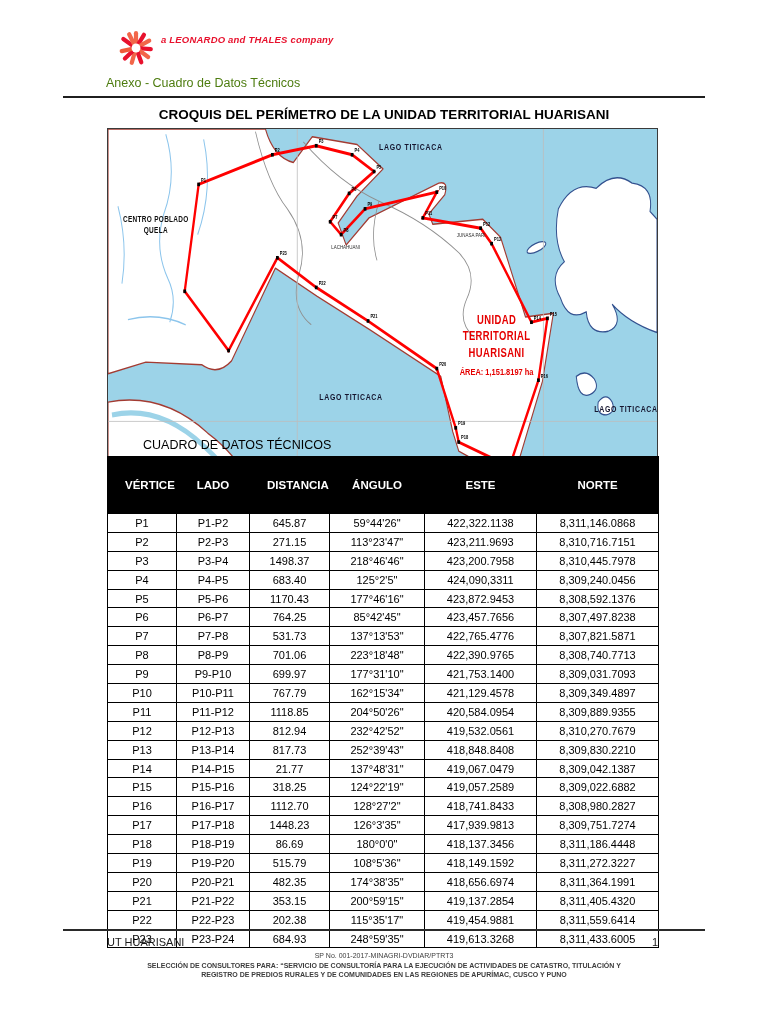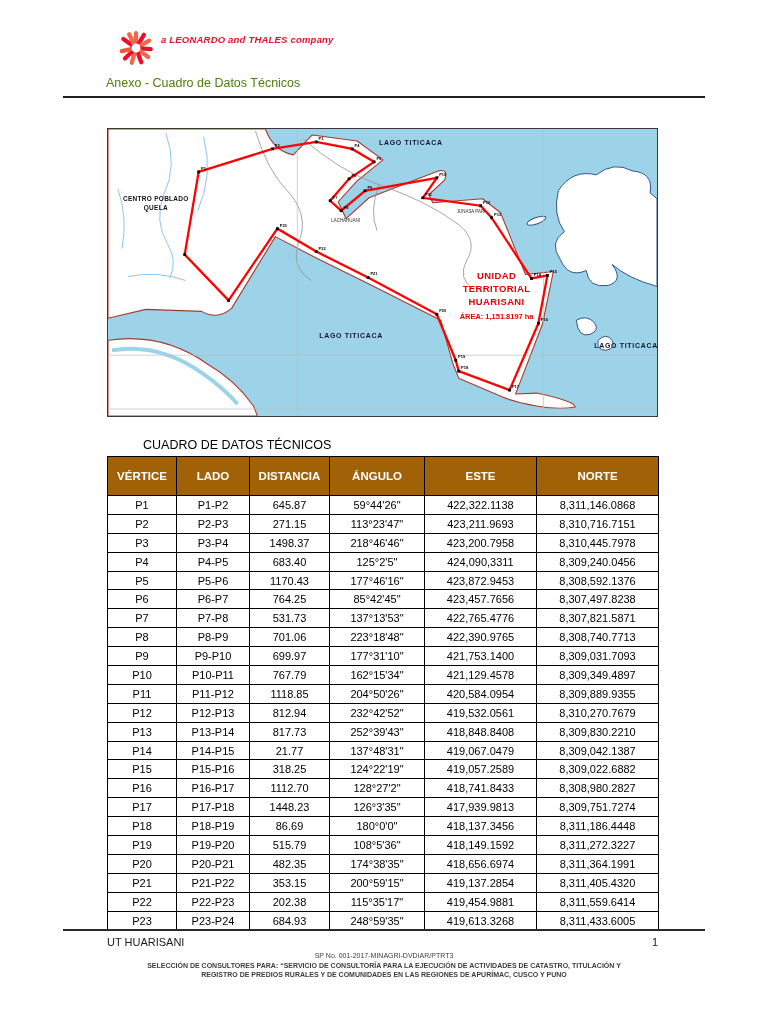--- a/index.html
+++ b/index.html
@@ -15,36 +15,36 @@
   .logo-tagline{font-size:9.5px;font-weight:bold;font-style:italic;color:#e8112d;
                 margin-top:8px;align-self:flex-end;letter-spacing:.2px;}
   .doc-subtitle{position:absolute;left:106px;top:76px;font-size:12.5px;color:#4d7c0f;}
   .top-rule{position:absolute;left:63px;top:96px;width:642px;height:2px;background:#1f1f1f;}
 
   
   .map-title{position:absolute;left:0;top:107px;width:100%;text-align:center;
              font-size:13.5px;font-weight:bold;color:#000;}
 
   
-  .map-frame{position:absolute;left:107px;top:128px;width:551px;height:289px;
+  .map-frame{position:absolute;left:107px;top:128px;width:551px;height:373px;
              border:1px solid #3a3a3a;box-sizing:border-box;background:#9cd3e8;}
   .map-frame svg{display:block;width:100%;height:100%;}
   .lake-label{font-size:7px;font-weight:bold;fill:#15152e;letter-spacing:.7px;}
   .town-label{font-size:6.5px;font-weight:bold;fill:#101010;letter-spacing:.3px;text-anchor:middle;}
   .unit-label{font-size:9.5px;font-weight:bold;fill:#e50000;letter-spacing:.4px;text-anchor:middle;}
   .area-label{font-size:7.5px;font-weight:bold;fill:#e50000;text-anchor:middle;}
   .place-label{font-size:4.5px;fill:#2c2c2c;}
   .vtx-label{font-size:4px;fill:#000;font-weight:bold;}
 
   
   .section-title{position:absolute;left:107px;top:438px;font-size:12.5px;font-weight:normal;margin-left:36px;}
   .data-table{position:absolute;left:107px;top:456px;width:551px;border-collapse:collapse;
               border:1.5px solid #000;table-layout:fixed;}
-  .data-table th{background:#a16207;color:#fff;font-size:11.5px;font-weight:bold;
-                 border:1px solid #000;height:22px;padding:8px;}
+  .data-table th{background:#000000;color:#fff;font-size:11.5px;font-weight:bold;
+                 border:1px solid #000;height:22px;padding:17px;}
   .data-table td{font-size:11px;text-align:center;border:1px solid #000;height:17.9px;
                  padding:0;white-space:nowrap;overflow:hidden;}
 
   
   .footer-rule{position:absolute;left:63px;top:929px;width:642px;height:2px;background:#2a2a2a;}
   .footer-left{position:absolute;left:107px;top:936px;font-size:11px;color:#1a1a1a;}
   .footer-page{position:absolute;left:652px;top:936px;font-size:11px;color:#1a1a1a;}
   .footer-center{position:absolute;left:63px;top:951px;width:642px;text-align:center;
                  font-size:7px;line-height:9.5px;color:#3d3d3d;font-weight:bold;}
   .footer-center .fc-line1{font-weight:normal;}
@@ -72,20 +72,21 @@
       <circle cx="18" cy="18" r="4.2" fill="#fff"></circle>
     </svg>
     <div class="logo-textcol">
       <div class="logo-tagline">a LEONARDO and THALES company</div>
     </div>
   </div>
 
   <div class="doc-subtitle">Anexo - Cuadro de Datos Técnicos</div>
   <div class="top-rule"></div>
 
+  <div class="map-title">CROQUIS DEL PERÍMETRO DE LA UNIDAD TERRITORIAL HUARISANI</div>
 
   <div class="map-frame">
     <svg viewBox="0 0 551 288" preserveAspectRatio="none">
 
       <rect x="0" y="0" width="551" height="288" fill="#9cd3e8"></rect>
 
       <path d="M0,0 L158,0 Q166,22 186,26 L205,6 L250,12 L276,31 L250,52 L231,73 L239,90 L262,69
            L332,42 Q342,40 338,51 L322,66 L326,74 L376,70 L394,84 L419,146 L447,143 L436,196
            L409,266 L430,265 Q455,270 467,276 L469,279 Q452,282 430,278 Q408,274 396,269
            L352,250 L346,235 L334,192 L263,156 L210,130 L168,108 L124,180 Q110,192 94,183

